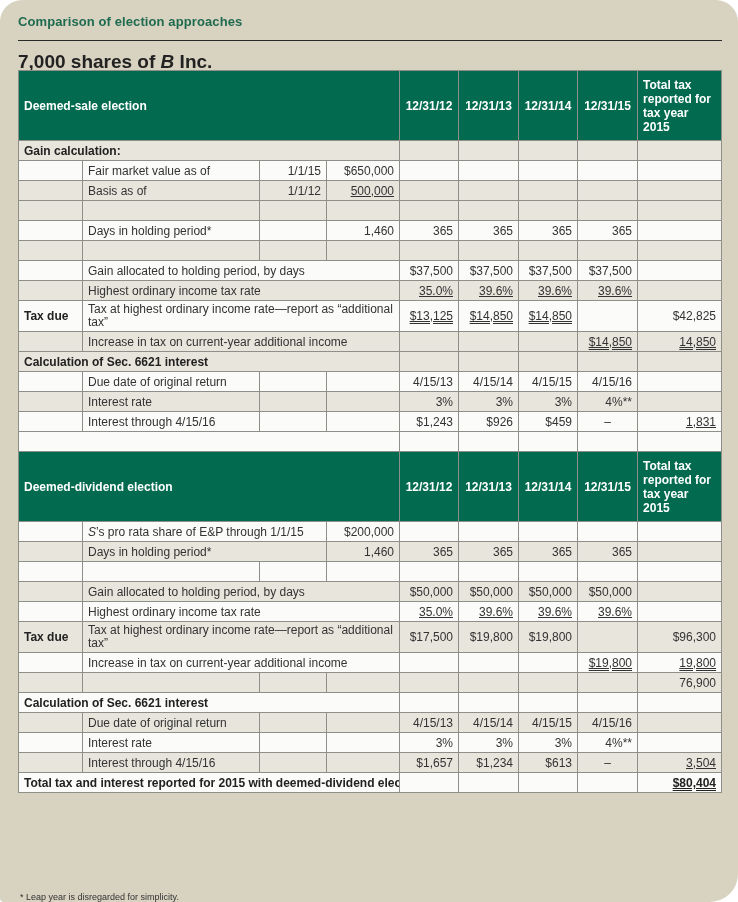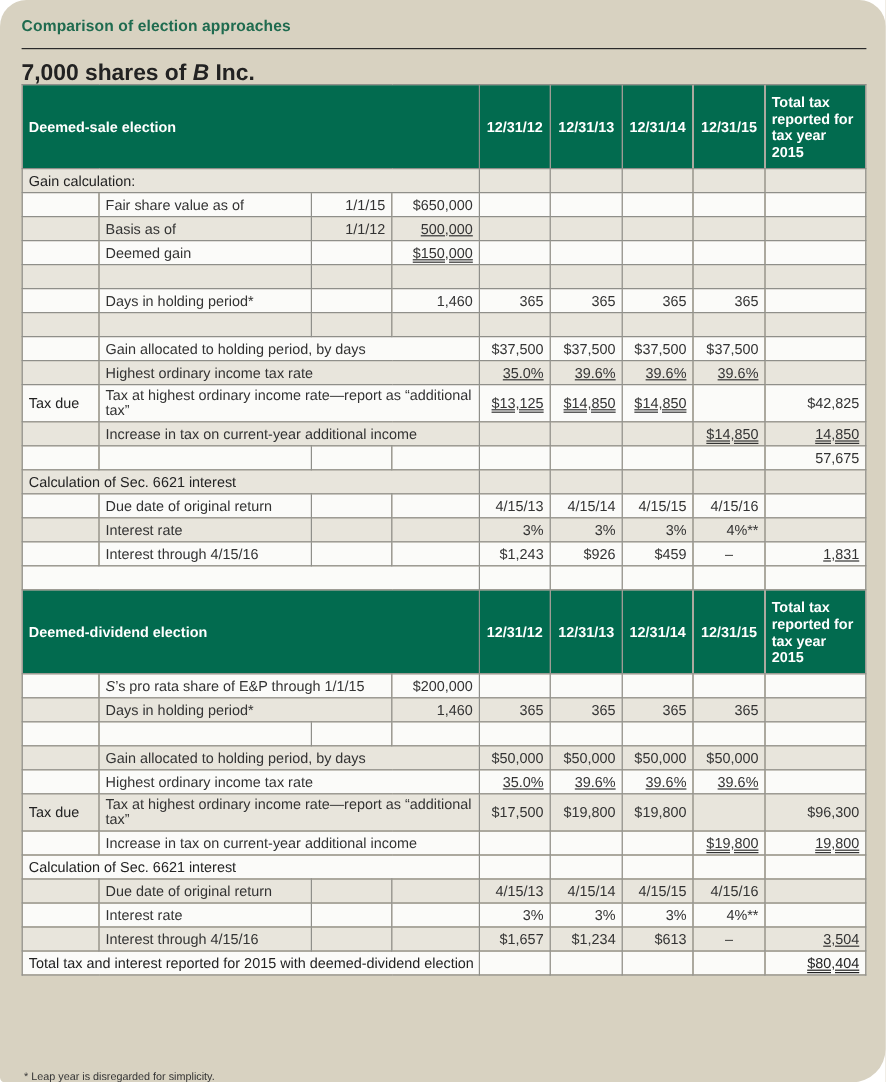--- a/index.html
+++ b/index.html
@@ -10,21 +10,21 @@
   .subtitle { position:absolute; left:18px; top:51px; font-size:19px; font-weight:bold; color:#222; }
   .subtitle i { font-style:italic; }
   table { position:absolute; left:18px; border-collapse:collapse; table-layout:fixed; width:703px; font-size:12px; color:#333; }
   td { border:1px solid #8f8f8a; height:19px; padding:0 5px; white-space:nowrap; overflow:hidden; }
   tr.w td { background:#fbfbf9; }
   tr.g td { background:#e8e5dc; }
   .hdr td { background:#026b4f; color:#fff; font-weight:bold; height:69px; }
   .hdr td.c { text-align:center; }
   .hdr td.tot { white-space:normal; line-height:14px; text-align:left; font-size:12px; }
   .r { text-align:right; }
-  .b { font-weight:normal; color:#222; }
+  .b { font-weight:bold; color:#222; }
   .u { text-decoration:underline; }
   .uu { text-decoration:underline double; }
   .wrap { white-space:normal; line-height:13px; }
   .tall td { height:30px; }
   .foot { position:absolute; left:20px; font-size:9px; color:#333; line-height:11px;margin-top:24px; }
 </style>
 </head>
 <body>
 
 <div class="frame"></div>
@@ -56,45 +56,34 @@
   <tr class="g">
     <td colspan="4" class="b">Gain calculation:</td>
     <td></td>
         <td></td>
         <td></td>
         <td></td>
         <td></td>
   </tr>
   <tr class="w">
     <td></td>
-    <td>Fair share value as of</td>
+    <td>Fair market value as of</td>
     <td class="r">1/1/15</td>
     <td class="r">$650,000</td>
     <td></td>
         <td></td>
         <td></td>
         <td></td>
         <td></td>
   </tr>
   <tr class="g">
     <td></td>
     <td>Basis as of</td>
     <td class="r">1/1/12</td>
     <td class="r"><span class="u">500,000</span></td>
-    <td></td>
-        <td></td>
-        <td></td>
-        <td></td>
-        <td></td>
-  </tr>
-  <tr class="w">
-    <td></td>
-    <td>Deemed gain</td>
-    <td></td>
-    <td class="r"><span class="uu">$150,000</span></td>
     <td></td>
         <td></td>
         <td></td>
         <td></td>
         <td></td>
   </tr>
   <tr class="g">
     <td></td>
         <td></td>
         <td></td>
@@ -155,31 +144,20 @@
     <td class="r">$42,825</td>
   </tr>
   <tr class="g">
     <td></td>
     <td colspan="3">Increase in tax on current-year additional income</td>
     <td class="r"></td>
     <td class="r"></td>
     <td class="r"></td>
     <td class="r"><span class="uu">$14,850</span></td>
     <td class="r"><span class="uu">14,850</span></td>
-  </tr>
-  <tr class="w">
-    <td></td>
-        <td></td>
-        <td></td>
-        <td></td>
-        <td></td>
-        <td></td>
-        <td></td>
-        <td></td>
-    <td class="r">57,675</td>
   </tr>
   <tr class="g">
     <td colspan="4" class="b">Calculation of Sec. 6621 interest</td>
     <td></td>
         <td></td>
         <td></td>
         <td></td>
         <td></td>
   </tr>
   <tr class="w">
@@ -292,20 +270,31 @@
   </tr>
   <tr class="w">
     <td></td>
     <td colspan="3">Increase in tax on current-year additional income</td>
     <td class="r"></td>
     <td class="r"></td>
     <td class="r"></td>
     <td class="r"><span class="uu">$19,800</span></td>
     <td class="r"><span class="uu">19,800</span></td>
   </tr>
+  <tr class="g">
+    <td></td>
+        <td></td>
+        <td></td>
+        <td></td>
+        <td></td>
+        <td></td>
+        <td></td>
+        <td></td>
+    <td class="r">76,900</td>
+  </tr>
   <tr class="w">
     <td colspan="4" class="b">Calculation of Sec. 6621 interest</td>
     <td></td>
         <td></td>
         <td></td>
         <td></td>
         <td></td>
   </tr>
   <tr class="g">
     <td></td>

